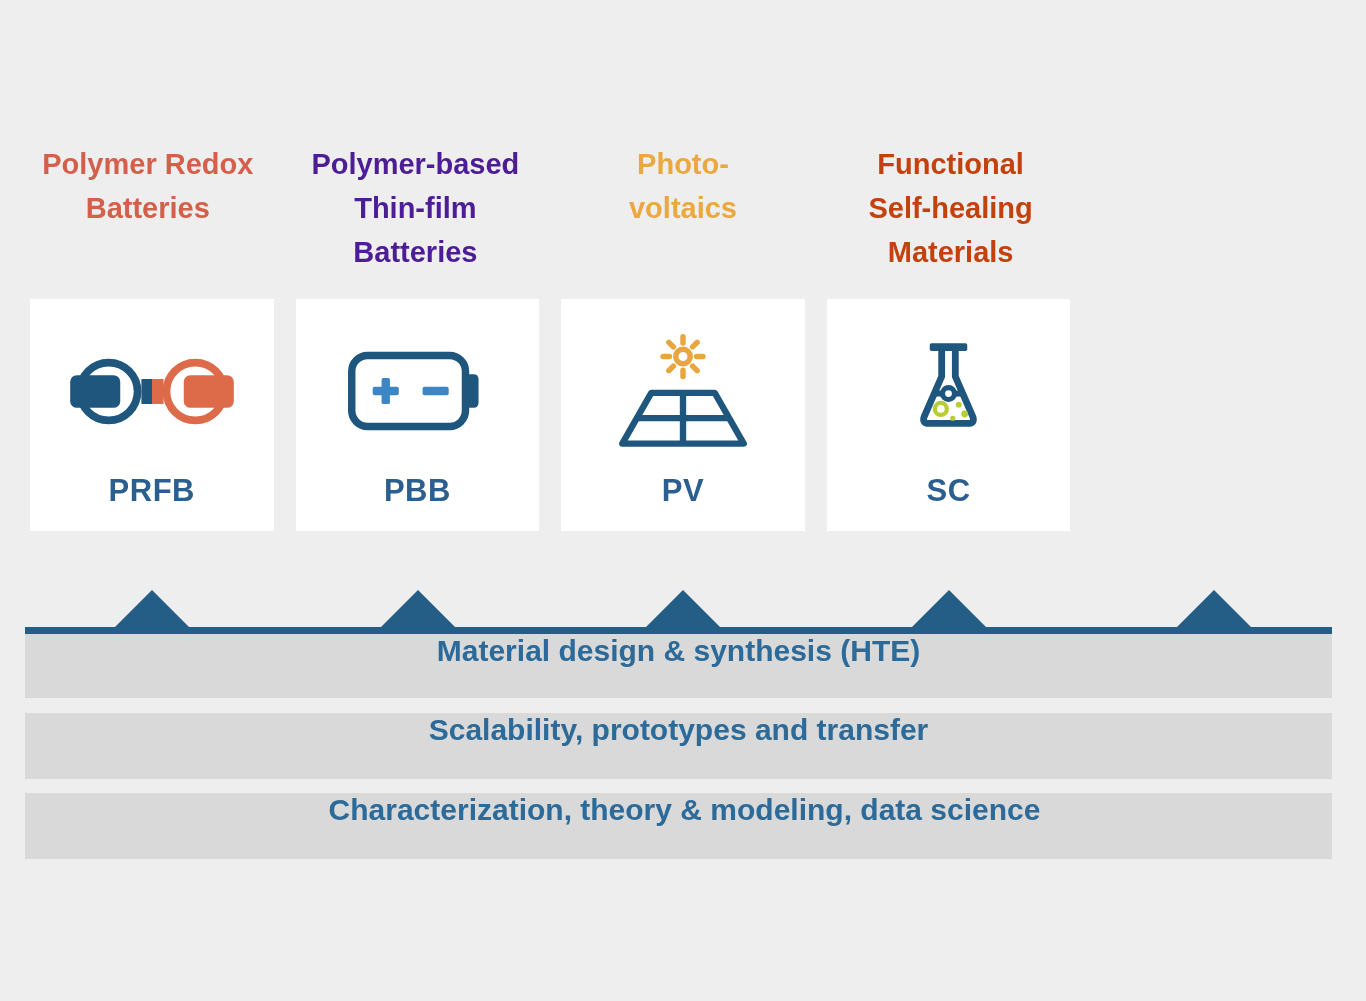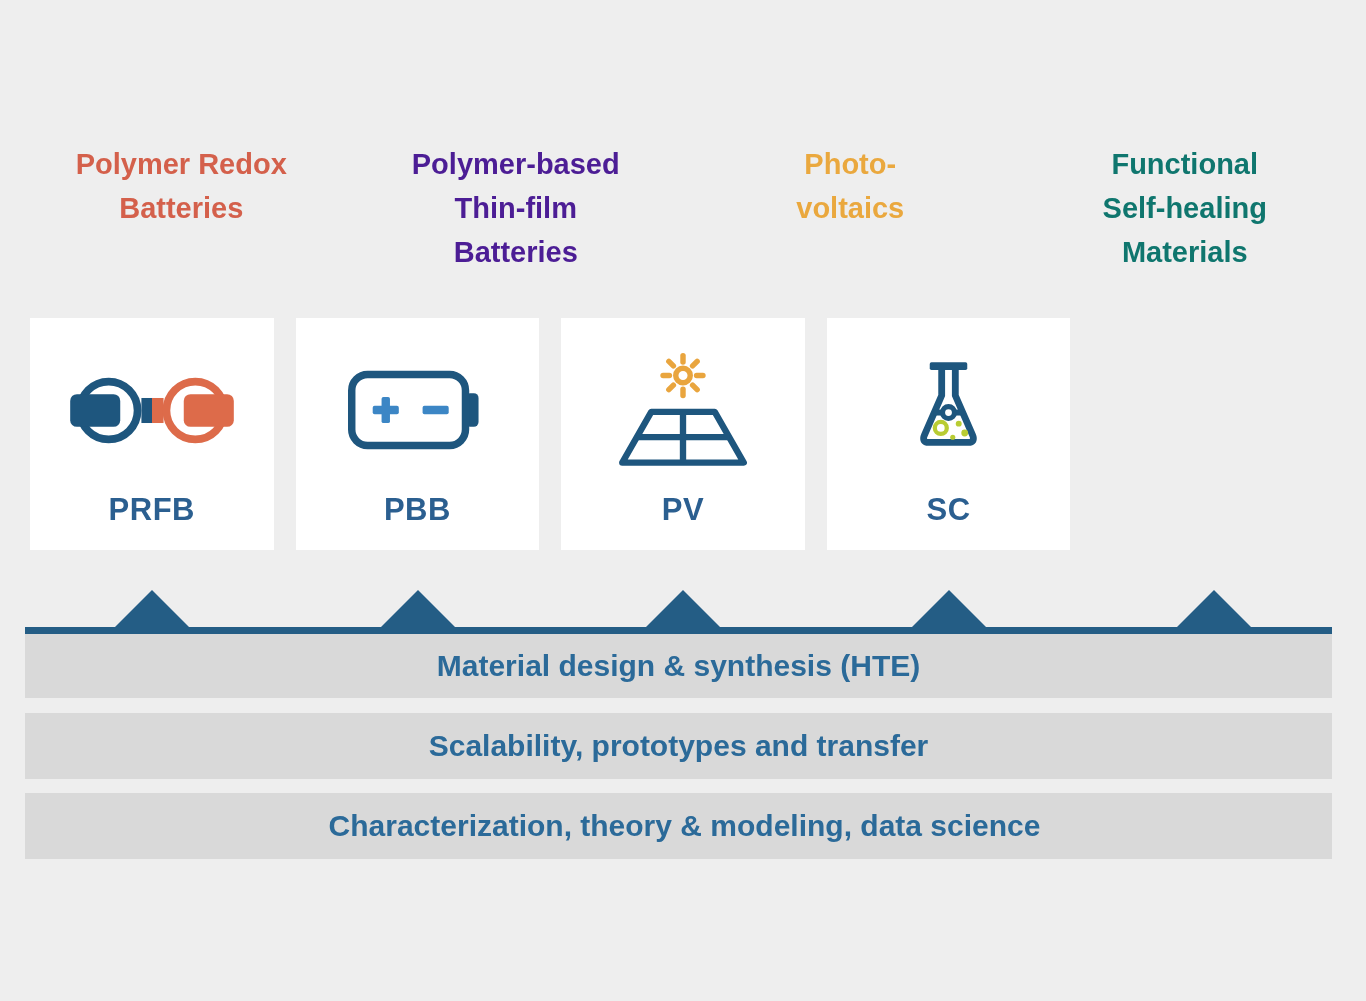--- a/index.html
+++ b/index.html
@@ -2,45 +2,45 @@
 <html><head>
 <meta charset="utf-8">
 <style>
   * { margin:0; padding:0; box-sizing:border-box; }
   html,body { width:1366px; height:1001px; }
   body { font-family:"Liberation Sans","DejaVu Sans",sans-serif; }
   .stage { position:relative; width:1366px; height:1001px; background:#eeeeee; overflow:hidden; }
 
   
   .headers { position:absolute; top:142px; left:30px; width:1306px;
-             display:grid; grid-template-columns:repeat(4,1fr); column-gap:32px; }
+             display:grid; grid-template-columns:repeat(5,1fr); column-gap:32px; }
   .area-title { text-align:center; font-size:29px; font-weight:600; line-height:44px;
                 white-space:pre-line; letter-spacing:0; }
   .t0 { color:#d4604b; } .t1 { color:#4c1d95; } .t2 { color:#eaa83e; }
-  .t3 { color:#0f766e; } .t4 { color:#b8cc33; }
+  .t3 { color:#c2410c; } .t4 { color:#b8cc33; }
 
   
-  .cards { position:absolute; top:318px; left:30px; width:1306px; height:232px;
+  .cards { position:absolute; top:299px; left:30px; width:1306px; height:232px;
            display:grid; grid-template-columns:repeat(5,1fr); column-gap:22px; }
   .card { background:#ffffff; display:flex; flex-direction:column; align-items:center; }
   .icon-wrap { height:148px; margin-top:18px; display:flex; align-items:center; justify-content:center; }
   .abbr { margin-top:auto; margin-bottom:22px; font-size:31px; font-weight:700;
           color:#2b5f90; letter-spacing:0.5px; }
 
   
   .timeline { position:absolute; top:590px; left:25px; width:1307px; height:44px; }
   .tl-line { position:absolute; left:0; bottom:0; width:100%; height:7px; background:#245d85; }
   .tl-arrow { position:absolute; bottom:7px; width:0; height:0;
               border-left:37px solid transparent; border-right:37px solid transparent;
               border-bottom:37px solid #245d85; }
   .a0 { left:90px; } .a1 { left:356px; } .a2 { left:621px; } .a3 { left:887px; } .a4 { left:1152px; }
 
   
   .bar { position:absolute; left:25px; width:1307px; background:#d9d9d9;
-         display:flex; align-items:center; justify-content:center; }
+         display:flex; align-items:flex-start; justify-content:center; }
   .bar-1 { top:634px; height:64px; }
   .bar-2 { top:713px; height:66px; }
   .bar-3 { top:793px; height:66px;padding-left:12px; }
   .bar-label { color:#2b6a99; font-size:30px; font-weight:600; }
 
   svg { display:block; }
 </style>
 </head>
 <body>
 

